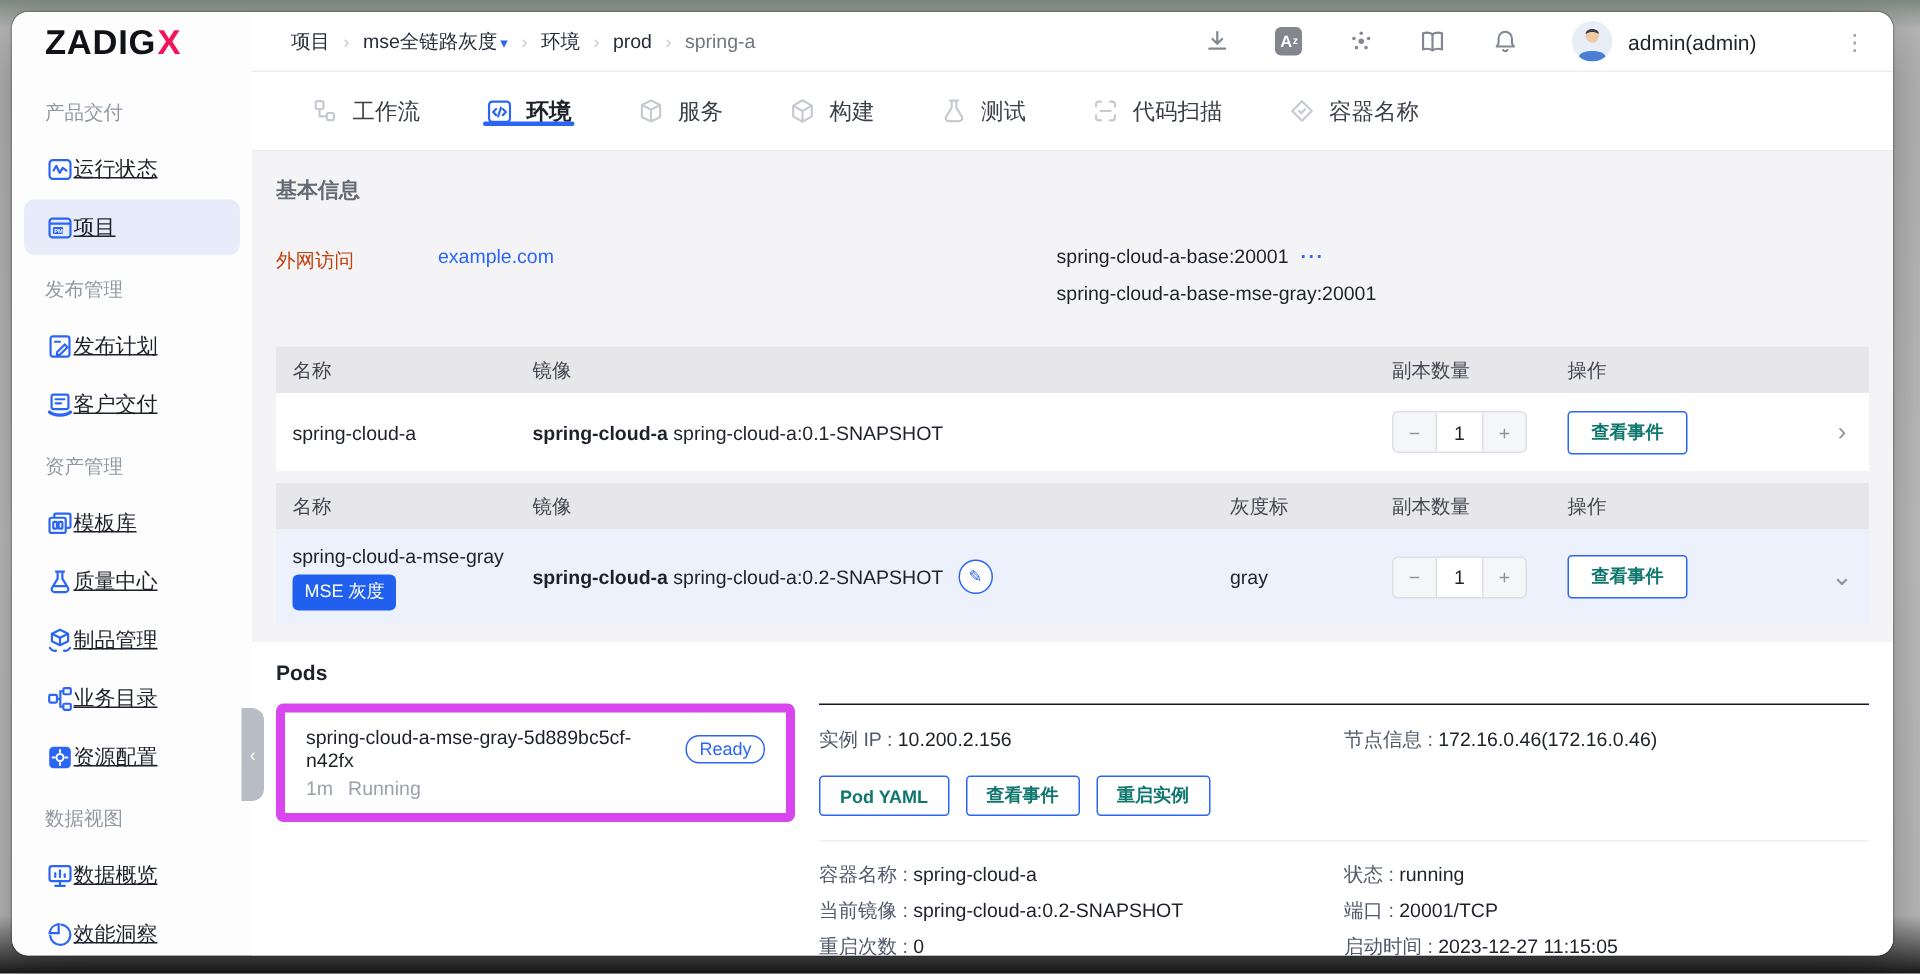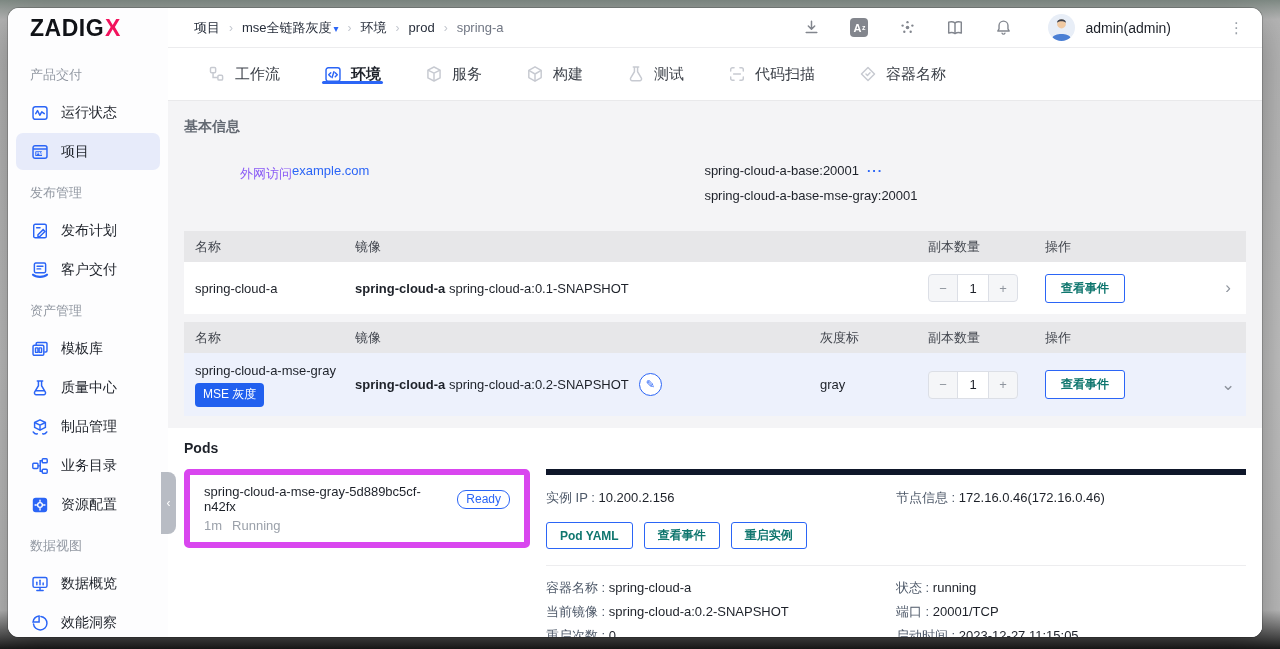--- a/index.html
+++ b/index.html
@@ -15,22 +15,22 @@
     box-shadow:0 0 0 1px rgba(0,0,0,.18), 0 14px 40px rgba(0,0,0,.35);
     display:flex;
   }
   
   .sidebar { width:160px; background:#fdfdfe; flex:none; position:relative; }
   .logo { height:40px; display:flex; align-items:center; padding-left:22px;
           font-size:23px; font-weight:800; letter-spacing:.5px; color:#101217; }
   .logo .x { color:#f2135d; margin-left:1px; }
   .nav { padding:6px 8px 0 8px; }
   .nav-section { font-size:13px; color:#9298a2; padding:12px 14px 8px; }
-  .nav-item { display:flex; align-items:center; gap:12px; padding:9px 14px; margin:2px 0;
-              border-radius:7px; cursor:pointer; color:#1d2129; font-size:14px; }
+  .nav-item { display:flex; align-items:center; padding:9px 14px; margin:2px 0;
+              border-radius:7px; cursor:pointer; color:#1d2129; font-size:14px;text-decoration:underline; }
   .nav-item .nico { width:19px; height:19px; color:#2b65f6; flex:none; display:flex; align-items:center; justify-content:center; }
   .nav-item.active { background:#e7ebfa; }
   .collapse-handle {
     position:absolute; right:-8px; top:464px; width:15px; height:62px;
     background:#b8bcc4; border-radius:0 8px 8px 0; color:#fff; font-size:12px;
     display:flex; align-items:center; justify-content:center; z-index:5; cursor:pointer;
   }
   
   .main { flex:1; display:flex; flex-direction:column; min-width:0; }
   .topbar { height:40px; flex:none; display:flex; align-items:center;
@@ -58,21 +58,21 @@
   .tab.active .tabico { color:#2b65f6; }
   .tab.active::after { content:""; position:absolute; left:-2px; right:-2px; bottom:0;
                        height:3px; background:#2b65f6; border-radius:2px; }
   
   .content { flex:1; background:#f4f4f6; padding:0 16px; display:flex; flex-direction:column; overflow:hidden; }
   .bi-title { margin-top:17px; font-size:14px; font-weight:600; color:#646a73; }
   .bi-divider { height:1px; background:#e8e8ea; margin-top:12px; }
   .bi-row { display:flex; padding:15px 0 10px 0; }
   .bi-col { display:flex; }
   .bi-col.left { width:49%; }
-  .bi-label { width:108px; font-size:13px; color:#8b5cf6; padding-top:2px;text-align:right; }
+  .bi-label { width:108px; font-size:13px; color:#c2410c; padding-top:2px; }
   .bi-link { font-size:13px; color:#2b65f6; cursor:pointer; }
   .bi-vals { font-size:13px; color:#1d2129; }
   .bi-vals .line { margin-bottom:10px; display:flex; align-items:center; gap:8px;text-align:center; }
   .dots { color:#2b65f6; font-weight:700; letter-spacing:1px; cursor:pointer; font-size:13px; }
   
   .tbl { margin-top:8px; }
   .tbl-head { display:grid; background:#e7e7e9; height:31px; align-items:center;
               font-size:13px; color:#42464e; }
   .tbl-row { display:grid; background:#fff; align-items:center; font-size:13px; color:#1d2129; }
   .t1 .tbl-head, .t1 .tbl-row { grid-template-columns:160px 573px 117px 1fr 36px; }
@@ -101,21 +101,21 @@
   .pods { flex:1; background:#fff; margin:12px -16px 0; padding:12px 16px 0; }
   .pods-title { font-size:14px; font-weight:700; color:#1d2129; }
   .pods-body { display:flex; margin-top:13px; }
   .pod-list { width:346px; flex:none; }
   .pod-card { border:6px solid #d946ef; border-radius:5px; background:#fff; padding:9px 14px; cursor:pointer; }
   .pod-card .l1 { display:flex; align-items:center; gap:10px; }
   .pod-name { font-size:13px; color:#1d2129; }
   .ready-pill { border:1px solid #2b65f6; color:#2b65f6; font-size:12px; border-radius:9px;
                 padding:1px 8px 2px; }
   .pod-meta { margin-top:4px; font-size:13px; color:#9ba1aa; display:flex; gap:10px; }
-  .pod-detail { flex:1; margin-left:16px; border-top:6px solid #0f172a; padding-top:14px; min-width:0; }
+  .pod-detail { flex:1; margin-left:16px; border-top:1px solid #0f172a; padding-top:14px; min-width:0; }
   .pd-row1 { display:grid; grid-template-columns:1fr 1fr; font-size:13px; }
   .pd-kv { color:#1d2129; }
   .pd-label { color:#4e5969; }
   .pd-label::after { content:" : "; }
   .pd-buttons { display:flex; gap:11px; margin-top:15px; }
   .pd-btn { height:27px; padding:0 13px; }
   .pd-divider { height:1px; background:#ededef; margin:16px 0 10px; }
   .pd-fields { display:grid; grid-template-columns:1fr 1fr; font-size:13px; }
   .f-line { line-height:24px; }
   .f-label { color:#4e5969; }

